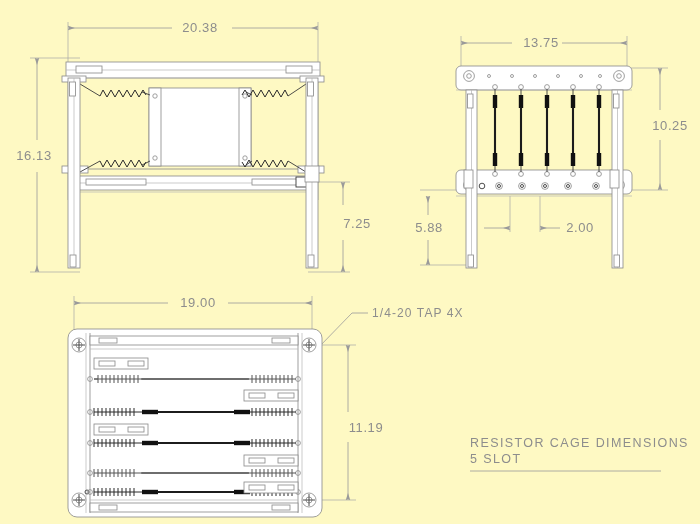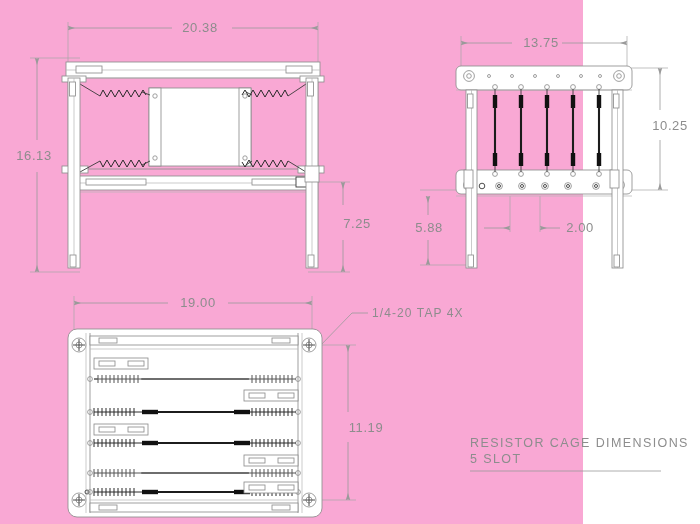--- a/index.html
+++ b/index.html
@@ -1,19 +1,19 @@
 <!DOCTYPE html>
 <html><head>
 <meta charset="utf-8">
 <title>Resistor Cage Dimensions</title>
 <style>
   html,body{margin:0;padding:0;background:#ffffff;}
   body{width:700px;height:524px;overflow:hidden;
        font-family:"Liberation Sans","DejaVu Sans",sans-serif;}
-  #sheet{position:relative;width:583px;height:524px;background:#f9a8d4;}
+  #sheet{position:relative;width:700px;height:524px;background:#fef9c3;}
   svg.dwg{position:absolute;left:0;top:0;width:700px;height:524px;}
   text{font-family:"Liberation Sans","DejaVu Sans",sans-serif;
        fill:#8a8a8a;letter-spacing:.6px;}
   .dimtxt{font-size:13px;fill:#8d8d8d;}
   .notetxt{font-size:12px;fill:#8d8d8d;letter-spacing:1.1px;}
   .titletxt{font-size:12.5px;fill:#8d8d8d;letter-spacing:1.4px;}
   .dimline{stroke:#9a9a9a;stroke-width:.8;fill:none;}
   .extline{stroke:#a8a8a8;stroke-width:.7;fill:none;}
   .obj{stroke:#8e8e8e;stroke-width:.85;fill:none;}
   .objdk{stroke:#3a3a3a;stroke-width:.9;fill:none;}

